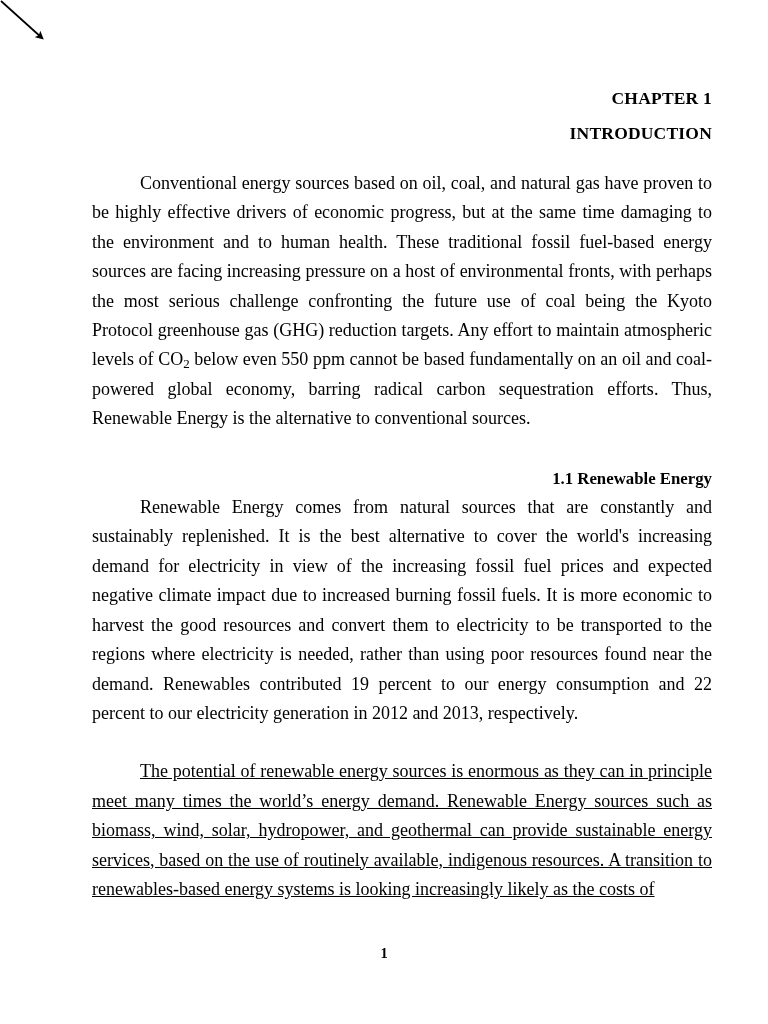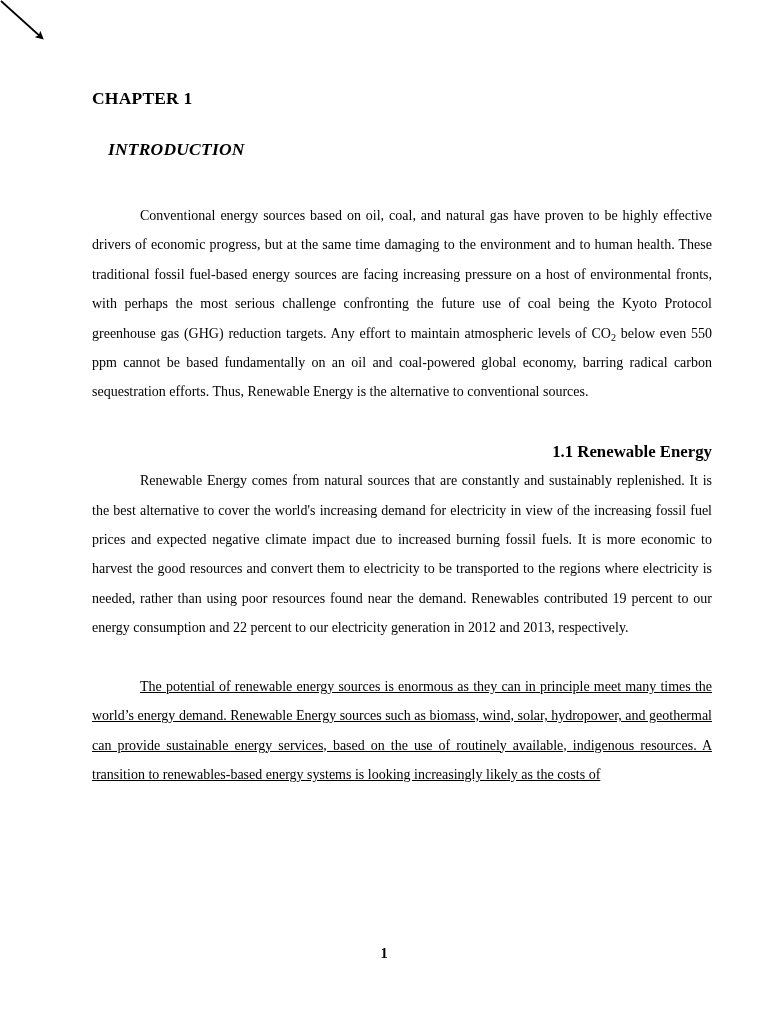--- a/index.html
+++ b/index.html
@@ -34,32 +34,32 @@
 
   
   .content {
     position: absolute;
     left: 92px;
     top: 84px;
     width: 620px;
   }
 
   .heading-center {
-    text-align: left;
+    text-align: right;
     font-weight: bold;
     font-size: 17.5px;
     letter-spacing: 0.2px;
     line-height: 1.0;
   }
   .chapter-title { margin: 0 0 0 0; padding-top: 6px; }
-  .section-title-center { margin: 16px; padding-top: 17px; font-style: italic; }
+  .section-title-center { margin: 0; padding-top: 17px; }
 
   p.body-text {
     margin: 0;
-    font-size: 14px;
+    font-size: 18px;
     line-height: 29.4px;
     text-align: justify;
     text-justify: inter-word;
     text-indent: 48px;
     font-weight: normal;
   }
 
   .para-1 { padding-top: 27px; }
   .para-2 { padding-top: 0px; }
   .para-3 { padding-top: 29px; text-decoration: underline; }

